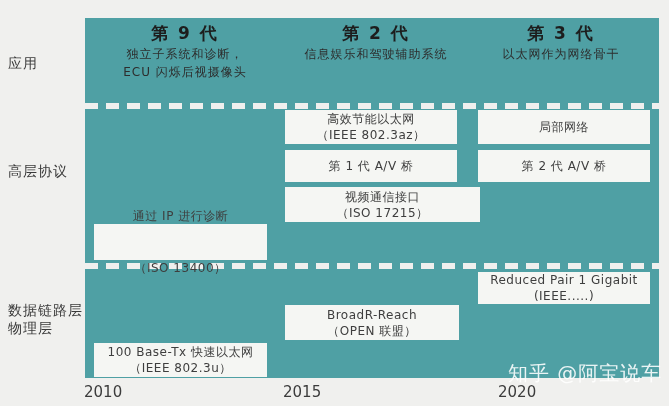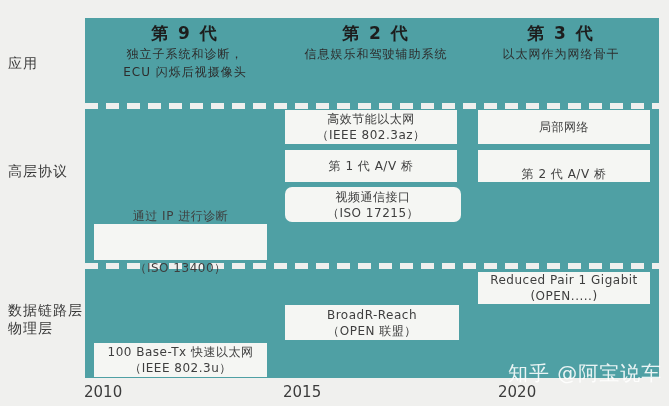--- a/index.html
+++ b/index.html
@@ -86,40 +86,40 @@
   <div class="dash-line dash1"></div>
   <div class="dash-line dash2"></div>
 
   <div class="wbox" style="left:285px; top:110px; width:172px; height:34px;">
     <span>高效节能以太网</span>
     <span>（IEEE 802.3az）</span>
   </div>
   <div class="wbox" style="left:285px; top:150px; width:172px; height:32px;">
     <span>第 1 代 A/V 桥</span>
   </div>
-  <div class="wbox" style="left:285px; top:187px; width:176px; height:35px;border-radius:7px;">
+  <div class="wbox" style="left:285px; top:187px; width:195px; height:35px;">
     <span>视频通信接口</span>
     <span>（ISO 17215）</span>
   </div>
 
   <div class="wbox" style="left:478px; top:110px; width:172px; height:34px;">
     <span>局部网络</span>
   </div>
-  <div class="wbox" style="left:478px; top:150px; width:172px; height:32px;justify-content:flex-end;">
+  <div class="wbox" style="left:478px; top:150px; width:172px; height:32px;">
     <span>第 2 代 A/V 桥</span>
   </div>
 
   <div class="wbox" style="left:94px; top:224px; width:173px; height:36px;gap:36px;">
     <span>通过 IP 进行诊断</span>
     <span>（ISO 13400）</span>
   </div>
 
   <div class="wbox" style="left:478px; top:272px; width:172px; height:32px;">
     <span>Reduced Pair 1 Gigabit</span>
-    <span>(OPEN.....)</span>
+    <span>(IEEE.....)</span>
   </div>
   <div class="wbox" style="left:285px; top:305px; width:174px; height:35px;">
     <span>BroadR-Reach</span>
     <span>（OPEN 联盟）</span>
   </div>
   <div class="wbox" style="left:94px; top:343px; width:173px; height:34px;">
     <span>100 Base-Tx 快速以太网</span>
     <span>（IEEE 802.3u）</span>
   </div>
 

